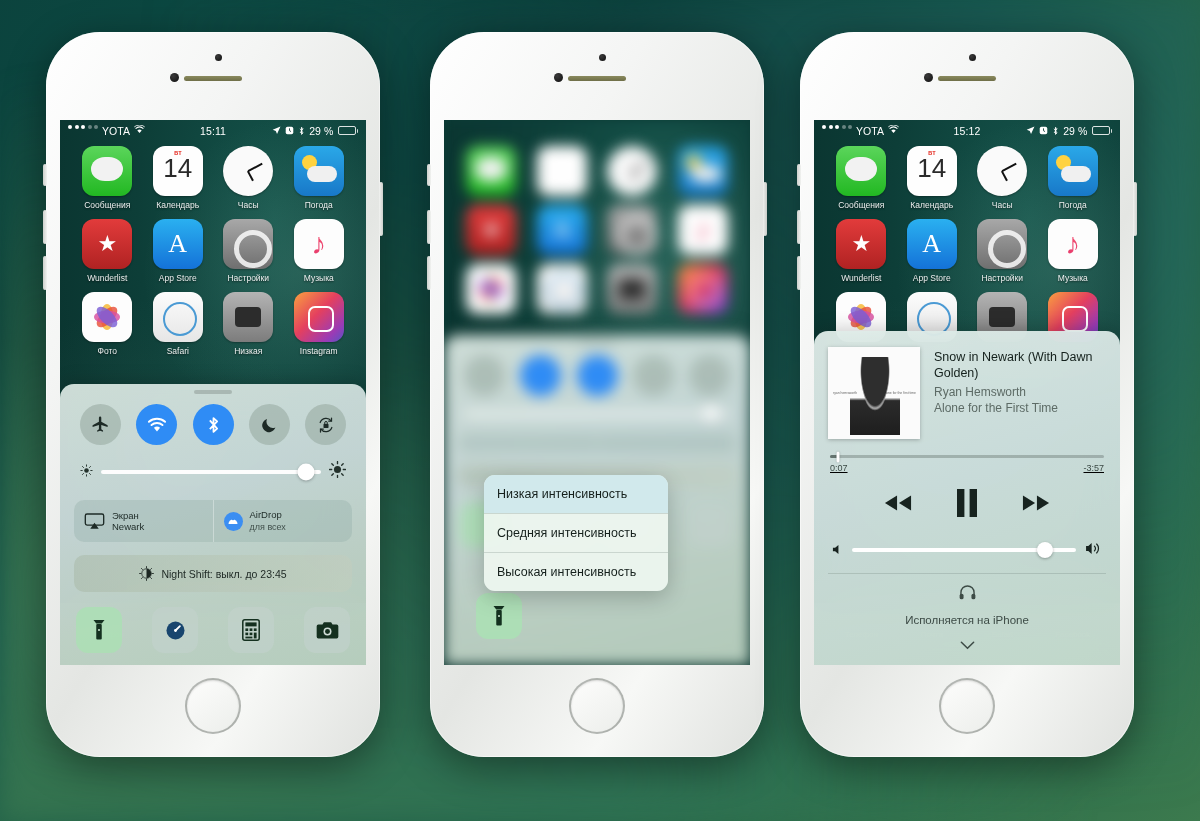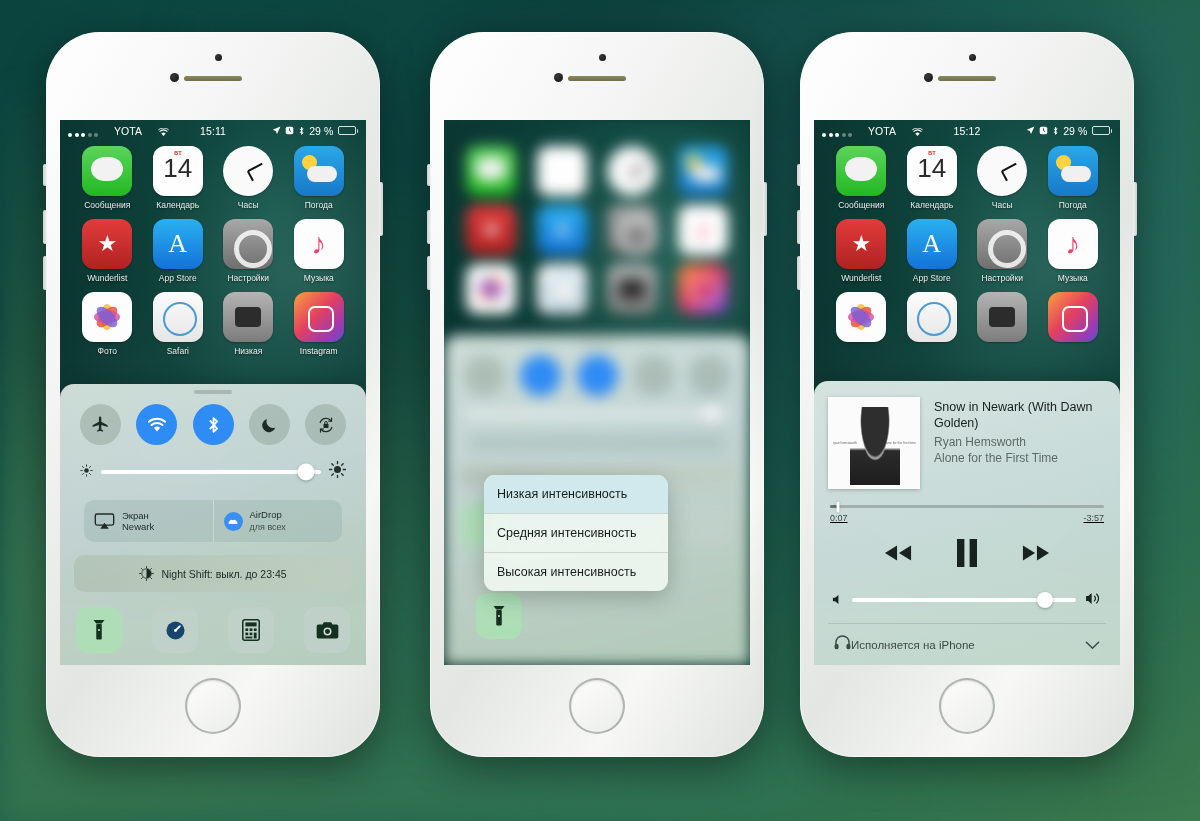--- a/index.html
+++ b/index.html
@@ -76,21 +76,21 @@
       radial-gradient(circle at 78% 28%, rgba(150,200,180,.16) 0%, rgba(0,0,0,0) 34%),
       radial-gradient(circle at 30% 62%, rgba(120,180,150,.10) 0%, rgba(0,0,0,0) 40%);
   }
 
   
   .statusbar {
     position:absolute; top:0; left:0; right:0; height:21px;
     display:flex; align-items:center; padding:0 8px;
     color:#fff; font-size:10.5px; letter-spacing:.1px;
   }
-  .sb-left { display:flex; align-items:flex-end; gap:16px; }
+  .sb-left { display:flex; align-items:flex-start; gap:4px; }
   .dots { display:flex; gap:2.5px; align-items:center; }
   .dots i { width:4px;height:4px;border-radius:50%;background:#fff;display:block; }
   .dots i.dim { background:rgba(255,255,255,.38); }
   .sb-carrier { font-size:10.5px; }
   .sb-center { position:absolute; left:0; right:0; text-align:center; font-size:10.5px; }
   .sb-right { margin-left:auto; display:flex; align-items:center; gap:4px; position:relative; z-index:2; }
   .batt { display:flex; align-items:center; gap:1px; }
   .batt-body { width:18px;height:8.5px;border:1px solid rgba(255,255,255,.85);border-radius:2px;padding:1px; }
   .batt-fill { height:100%; background:#fff; border-radius:1px; }
   .batt-cap { width:1.5px;height:4px;background:rgba(255,255,255,.8);border-radius:0 1px 1px 0; }
@@ -178,21 +178,21 @@
 
   .bright-row { display:flex; align-items:center; gap:8px; padding:16px 8px 4px; }
   .sun-sm, .sun-lg { flex:0 0 auto; color:#23312c; }
   .slider { position:relative; flex:1; height:4px; border-radius:3px; background:rgba(255,255,255,.96); }
   .slider .knob {
     position:absolute; top:50%; width:17px;height:17px;border-radius:50%;
     background:#fff; transform:translate(-50%,-50%);
     box-shadow:0 1px 3px rgba(0,0,0,.28);
   }
 
-  .pill-row { display:flex; margin:14px 12px 0; border-radius:10px; overflow:hidden;
+  .pill-row { display:flex; margin:14px 2px 0; border-radius:10px; overflow:hidden;
     background: rgba(150,175,170,.38); }
   .pill { flex:1; display:flex; align-items:center; gap:7px; padding:9px 10px; }
   .pill + .pill { border-left:1px solid rgba(255,255,255,.35); }
   .pill-txt { font-size:9.5px; line-height:11.5px; color:#1e2b27; }
   .pill-txt .sub { opacity:.78; font-size:9px; }
   .ad-circle { width:19px;height:19px;border-radius:50%;background:#3b8ef2;
     display:flex;align-items:center;justify-content:center;flex:0 0 auto; }
 
   .night {
     margin:13px 2px 0; border-radius:10px; padding:11px 10px;
@@ -262,21 +262,21 @@
     transform:translate(-50%,-50%); box-shadow:0 0 2px rgba(0,0,0,.3); }
   .times { display:flex; justify-content:space-between; margin-top:5px; font-size:9px; color:#3c4a45; }
 
   .transport { display:flex; align-items:center; justify-content:center; gap:44px; padding:16px 0 4px; color:#17231f; }
   .vol-row { display:flex; align-items:center; gap:9px; padding:16px 4px 14px; }
   .vol-slider { position:relative; flex:1; height:3.5px; border-radius:3px; background:#fff; }
   .vol-slider .vknob { position:absolute; top:50%; width:16px;height:16px;border-radius:50%;background:#fff;
     transform:translate(-50%,-50%); box-shadow:0 1px 3px rgba(0,0,0,.3); }
   .airplay-bar {
     border-top:1px solid rgba(120,135,128,.3);
-    display:flex; align-items:center; gap:0; padding:11px 6px; color:#3d4b46;
+    display:flex; align-items:center; gap:10px; padding:11px 6px; color:#3d4b46;flex-direction:column;
   }
   .airplay-txt { font-size:11.5px; flex:1; }
 </style>
 </head>
 <body>
 
 <div class="bg-blur"></div>
 
 <div class="stage">
 

